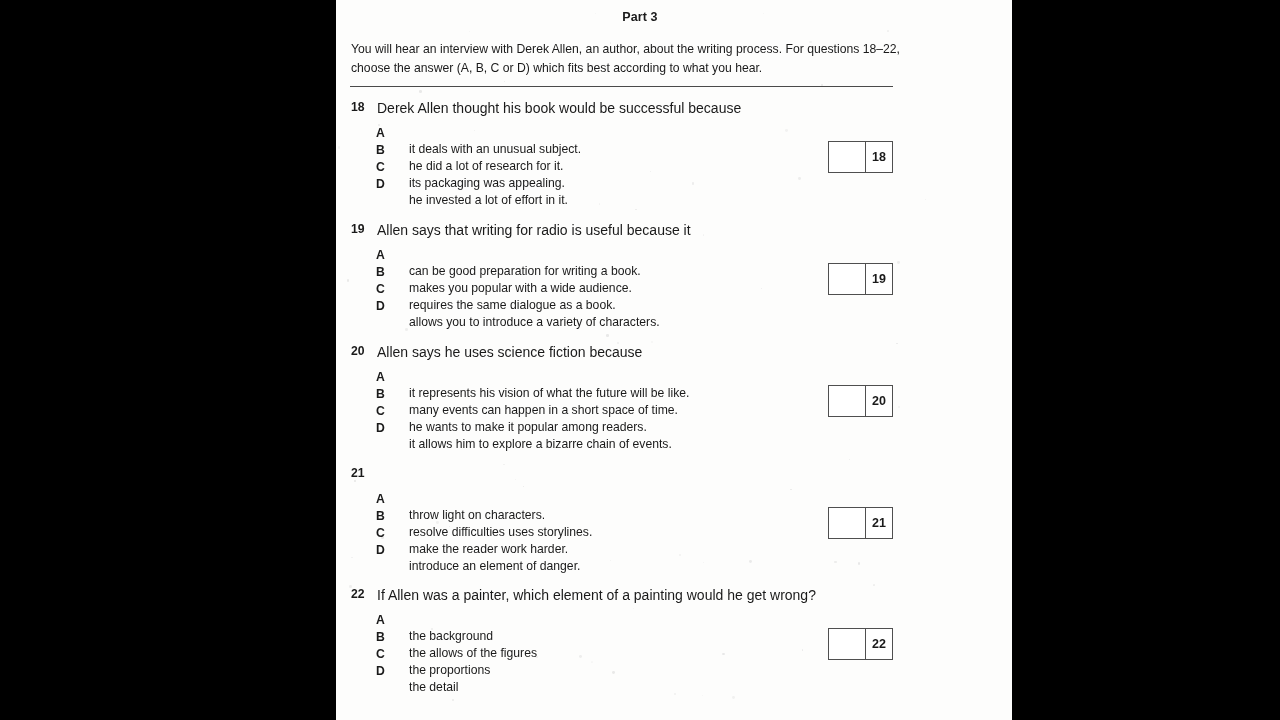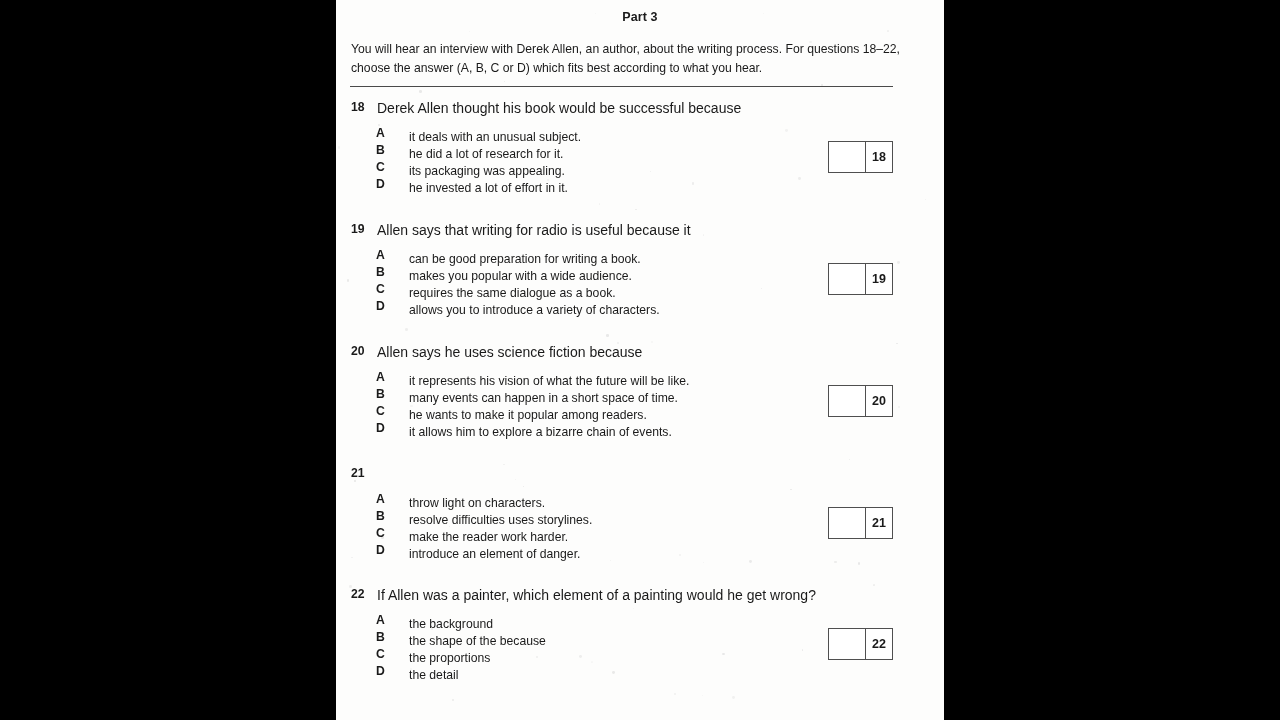--- a/index.html
+++ b/index.html
@@ -19,21 +19,21 @@
     width: 1280px;
     height: 720px;
     background: #000000;
   }
 
   
   #page {
     position: absolute;
     left: 336px;
     top: 0;
-    width: 608px;
+    width: 676px;
     height: 720px;
     background: #fdfdfc;
     color: #1a1a1a;
   }
 
   
   #speckle {
     position: absolute;
     inset: 0;
     pointer-events: none;
@@ -113,21 +113,21 @@
   .opt-letter {
     position: absolute;
     left: 40px;
     top: 0;
     font-size: 12.2px;
     font-weight: bold;
   }
   .opt-text {
     position: absolute;
     left: 65px;
-    top: 4px;
+    top: 16px;
     font-size: 12.2px;
     white-space: nowrap;
     padding-left: 8px;
   }
 
   
   .answer-box {
     position: absolute;
     left: 492px;
     width: 65px;
@@ -358,21 +358,21 @@
             <span class="q-num">22</span>
             <span class="q-text">If Allen was a painter, which element of a painting would he get wrong?</span>
           </div>
           <div class="options">
             <div class="option">
               <span class="opt-letter">A</span>
               <span class="opt-text">the background</span>
             </div>
             <div class="option">
               <span class="opt-letter">B</span>
-              <span class="opt-text">the shape of the because</span>
+              <span class="opt-text">the allows of the figures</span>
             </div>
             <div class="option">
               <span class="opt-letter">C</span>
               <span class="opt-text">the proportions</span>
             </div>
             <div class="option">
               <span class="opt-letter">D</span>
               <span class="opt-text">the detail</span>
             </div>
           </div>

